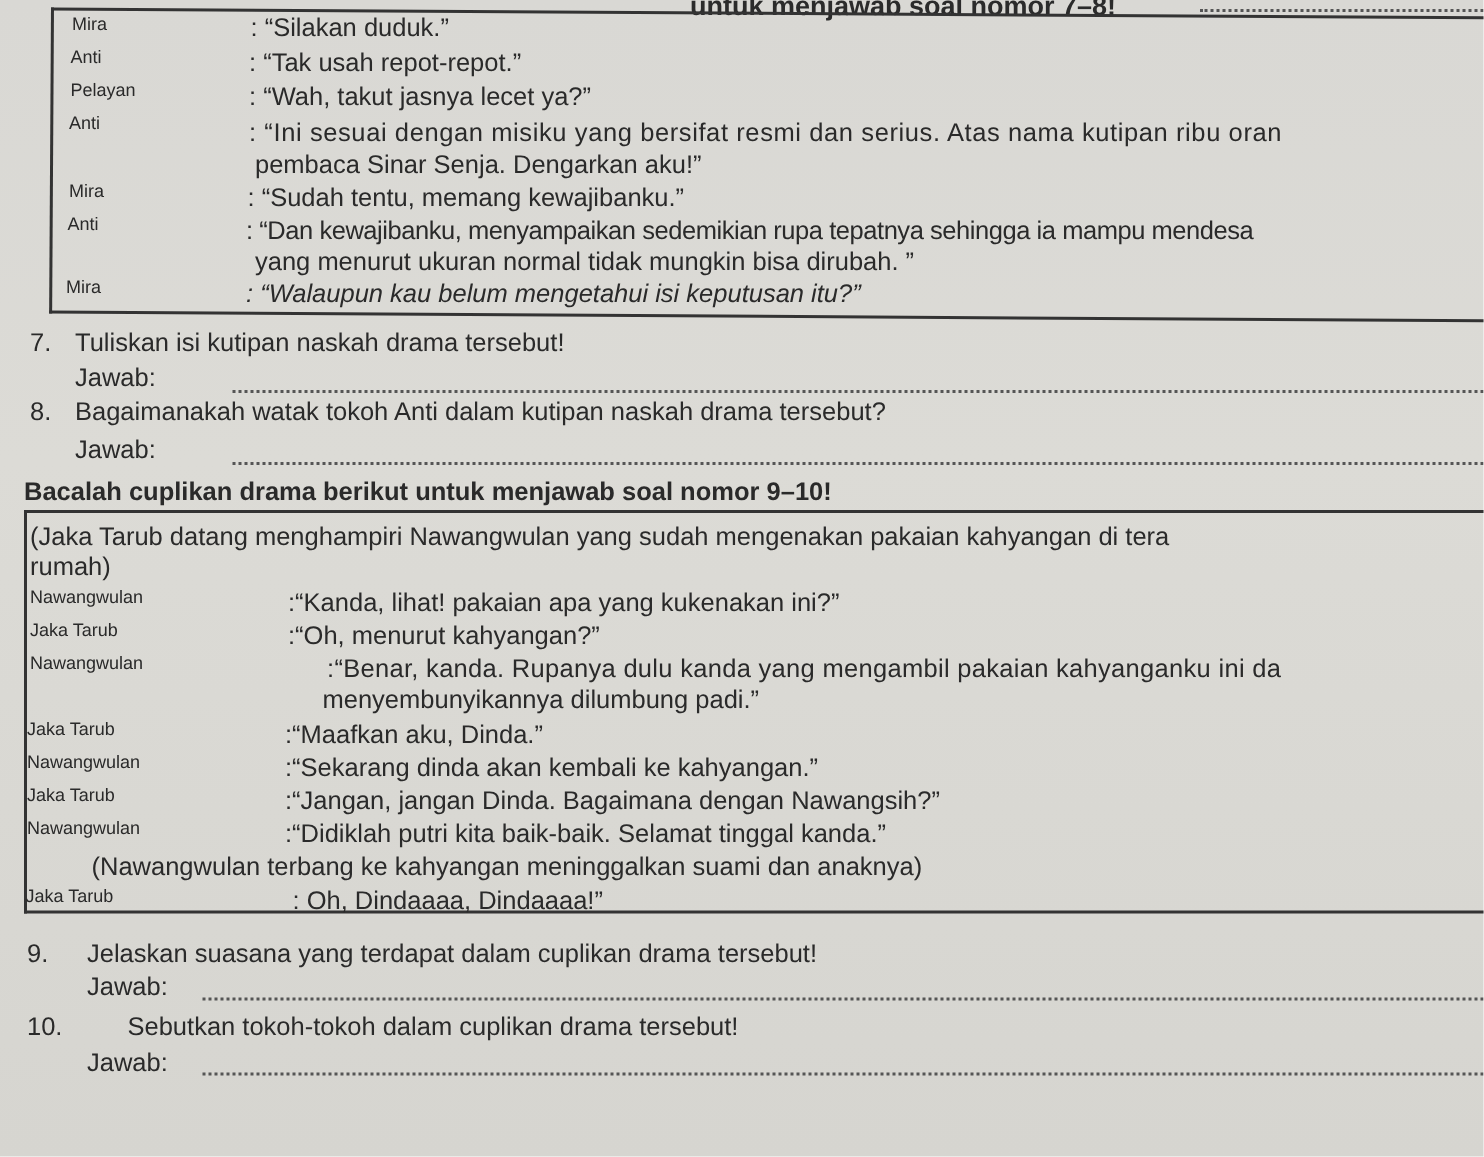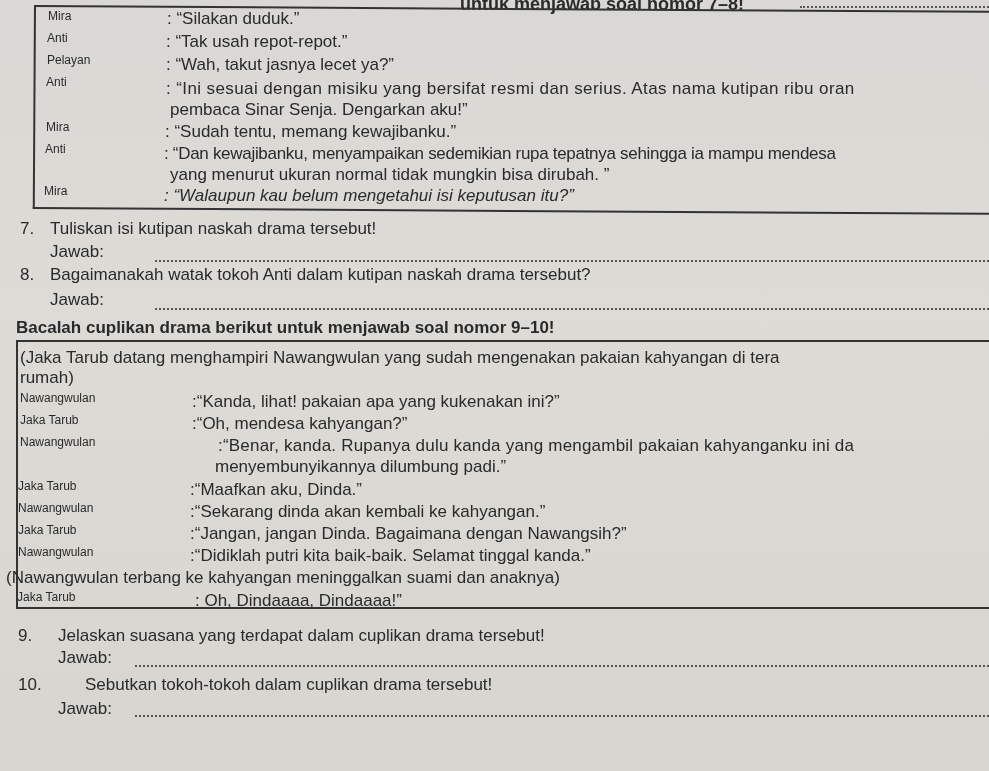--- a/index.html
+++ b/index.html
@@ -75,39 +75,39 @@
 <div class="box box2"></div>
 
 <div>
   <span class="line" style="left:20px; top:348px;">(Jaka Tarub datang menghampiri Nawangwulan yang sudah mengenakan pakaian kahyangan di tera</span>
   <span class="line" style="left:20px; top:368px;">rumah)</span>
 
   <span class="speaker" style="left:20px; top:391px;">Nawangwulan</span>
   <span class="line" style="left:192px; top:392px;">:“Kanda, lihat! pakaian apa yang kukenakan ini?”</span>
 
   <span class="speaker" style="left:20px; top:413px;">Jaka Tarub</span>
-  <span class="line" style="left:192px; top:414px;">:“Oh, mendesa kahyangan?”</span>
+  <span class="line" style="left:192px; top:414px;">:“Oh, menurut kahyangan?”</span>
 
   <span class="speaker" style="left:20px; top:435px;">Nawangwulan</span>
   <span class="line" style="left:192px; top:436px; letter-spacing:0.2px;margin-left:26px;">:“Benar, kanda. Rupanya dulu kanda yang mengambil pakaian kahyanganku ini da</span>
   <span class="line" style="left:215px; top:457px;">menyembunyikannya dilumbung padi.”</span>
 
   <span class="speaker" style="left:18px; top:479px;">Jaka Tarub</span>
   <span class="line" style="left:190px; top:480px;">:“Maafkan aku, Dinda.”</span>
 
   <span class="speaker" style="left:18px; top:501px;">Nawangwulan</span>
   <span class="line" style="left:190px; top:502px;">:“Sekarang dinda akan kembali ke kahyangan.”</span>
 
   <span class="speaker" style="left:18px; top:523px;">Jaka Tarub</span>
   <span class="line" style="left:190px; top:524px;">:“Jangan, jangan Dinda. Bagaimana dengan Nawangsih?”</span>
 
   <span class="speaker" style="left:18px; top:545px;">Nawangwulan</span>
   <span class="line" style="left:190px; top:546px;">:“Didiklah putri kita baik-baik. Selamat tinggal kanda.”</span>
 
-  <span class="line" style="left:6px; top:568px;">(Nawangwulan terbang ke kahyangan meninggalkan suami dan anaknya)</span>
+  <span class="line" style="left:17px; top:568px;padding-left:44px;">(Nawangwulan terbang ke kahyangan meninggalkan suami dan anaknya)</span>
 
   <span class="speaker" style="left:17px; top:590px;">Jaka Tarub</span>
   <span class="line" style="left:195px; top:591px;">: Oh, Dindaaaa, Dindaaaa!”</span>
 </div>
 
 <span class="q" style="left:18px; top:626px;">9.</span>
 <span class="q" style="left:58px; top:626px;">Jelaskan suasana yang terdapat dalam cuplikan drama tersebut!</span>
 <span class="q" style="left:58px; top:648px;">Jawab:</span>
 <div class="dots" style="left:135px; top:665px; width:854px;"></div>
 

